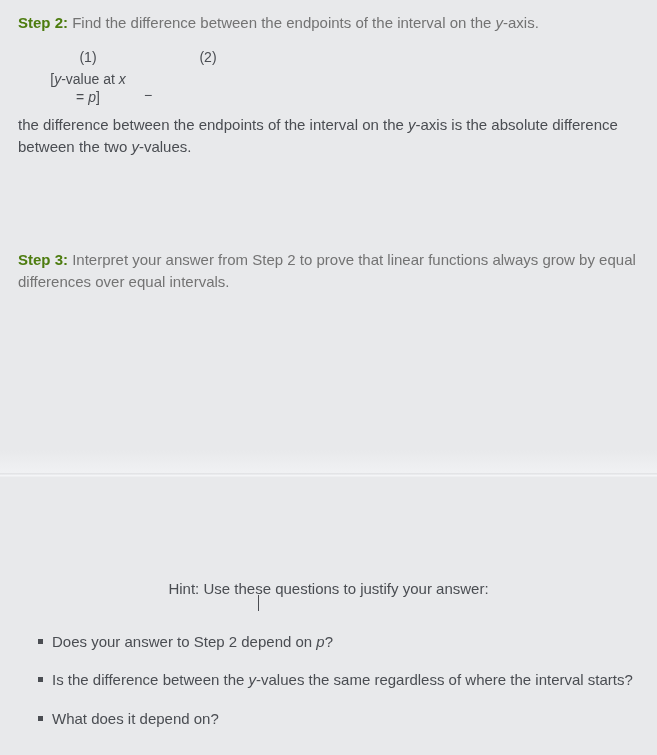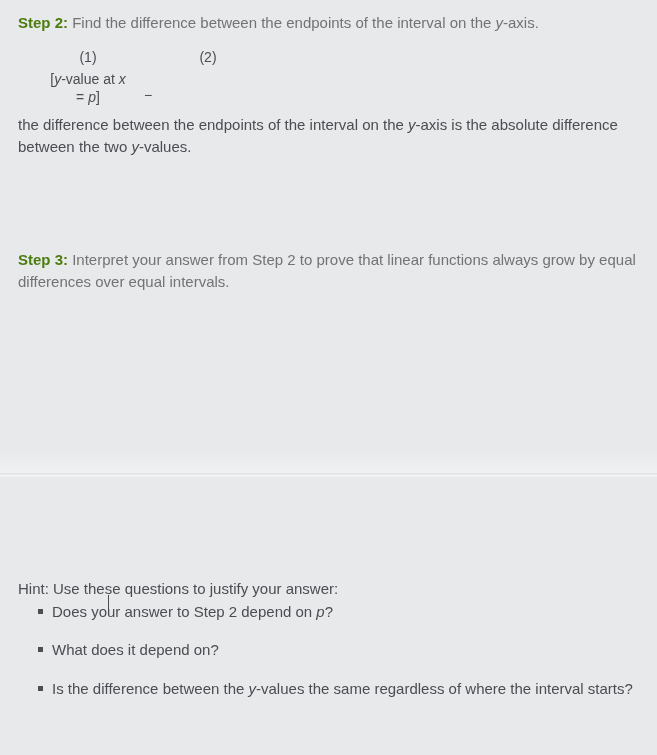--- a/index.html
+++ b/index.html
@@ -85,20 +85,22 @@
       height: 50px;
       background: linear-gradient(to bottom, #e8e9eb 0%, #f0f1f3 45%, #dcdde0 48%, #f7f8fa 50%, #e8e9eb 55%, #e8e9eb 100%);
     }
     .hint-section {
       position: absolute;
       top: 578px;
       left: 18px;
       right: 18px;
     }
     .hint-line {
+      margin-bottom: 30px;
+      text-align: center;
     }
     .cursor {
       display: inline-block;
       position: relative;
     }
     .cursor::after {
       content: '';
       position: absolute;
       width: 1px;
       height: 16px;
@@ -158,18 +160,18 @@
 <div class="divider-zone"></div>
 
 <div class="hint-section">
   <div class="hint-line">
     <span>Hint: Use the</span><span class="cursor"></span><span>se questions to justify your answer:</span>
   </div>
   <ul>
     <li>
       <span>Does your answer to Step 2 depend on </span><span class="italic">p</span><span>?</span>
     </li>
-    <li>What does it depend on?</li>
     <li>
       <span>Is the difference between the </span><span class="italic">y</span><span>-values the same regardless of where the interval starts?</span>
     </li>
+    <li>What does it depend on?</li>
   </ul>
 </div>
 
 </body></html>

